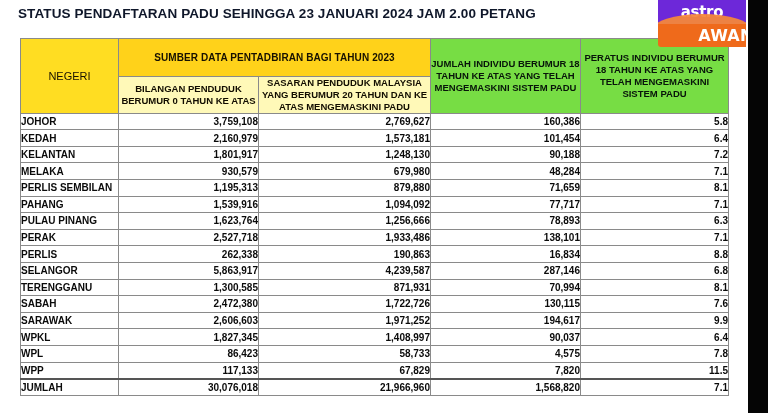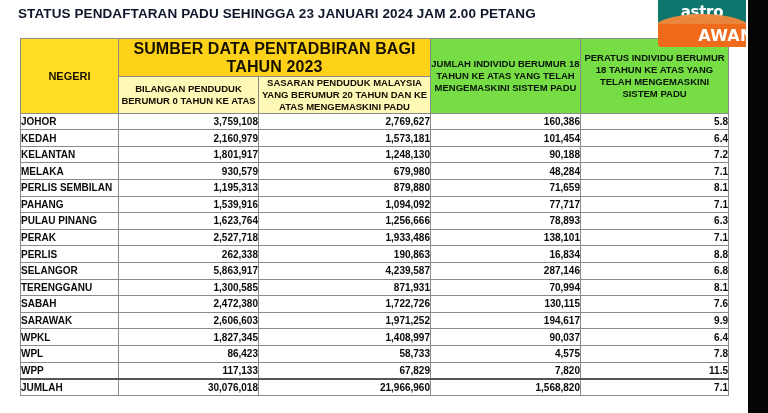--- a/index.html
+++ b/index.html
@@ -47,21 +47,21 @@
     height: 47px;
     z-index: 6;
     overflow: hidden;
     border-bottom-left-radius: 3px;
   }
   .logo-top {
     position: absolute;
     left: 0; top: 0;
     width: 88px;
     height: 24px;
-    background: #0f766e;
+    background: #6d28d9;
     display: flex;
     align-items: center;
     justify-content: center;
   }
   .logo-top span {
     color: #ffffff;
     font-size: 15px;
     font-weight: bold;
     font-family: "DejaVu Sans", sans-serif;
     letter-spacing: -0.3px;
@@ -111,29 +111,29 @@
     border: 1px solid #8a8a8a;
     padding: 0;
     box-sizing: border-box;
   }
 
   
   .h-yellow-top {
     background: #ffd21a;
     color: #171100;
     font-weight: bold;
-    font-size: 16px;
+    font-size: 10px;
     text-align: center;
     height: 38px;
     letter-spacing: 0.1px;
   }
   .h-negeri {
     background: #ffdd22;
     color: #171100;
-    font-weight: bold;
+    font-weight: normal;
     font-size: 11px;
     text-align: center;
     vertical-align: middle;
   }
   .h-yellow-sub {
     background: #fff9b8;
     color: #120d00;
     font-weight: bold;
     font-size: 9.5px;
     text-align: center;

